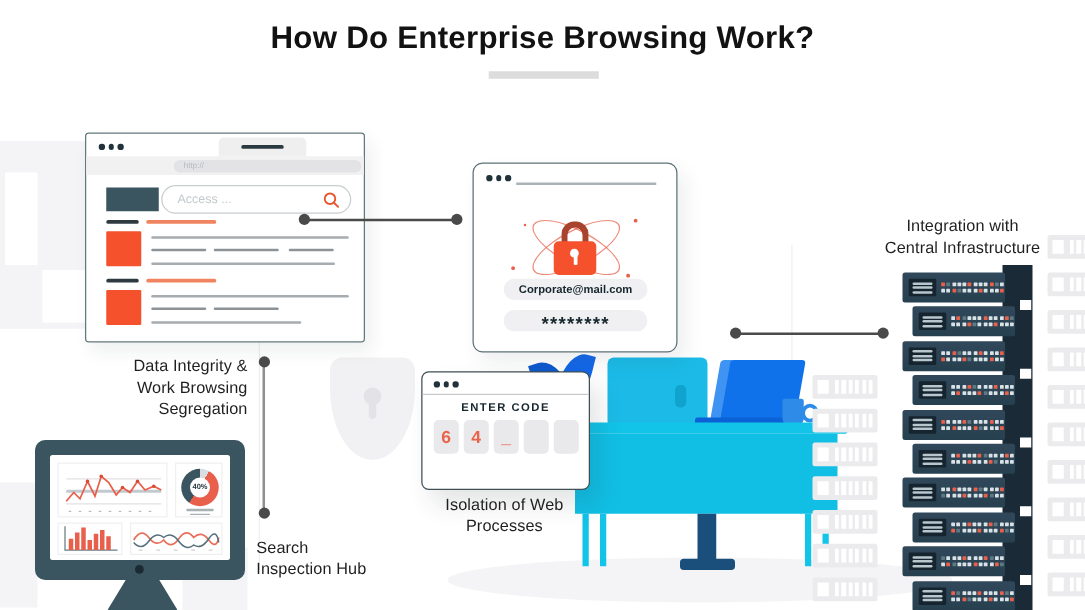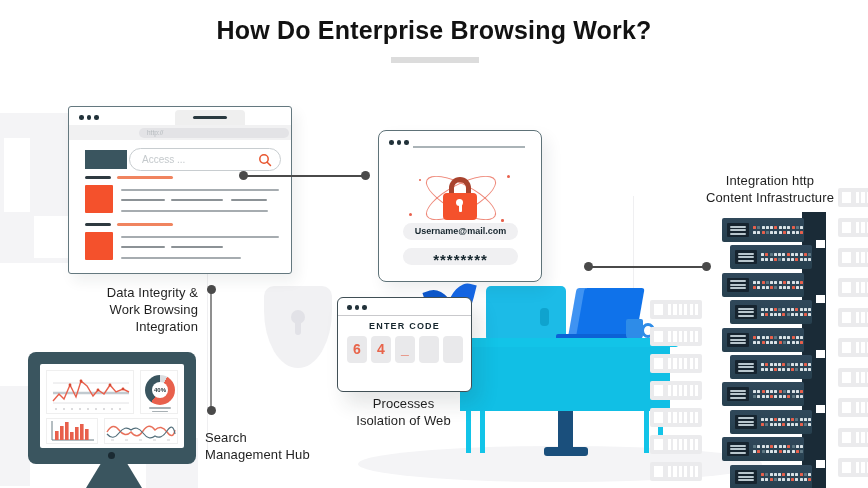--- a/index.html
+++ b/index.html
@@ -634,22 +634,22 @@
           <s style="background: rgb(217, 226, 230);"></s>
           <s style="background: rgb(232, 96, 76);"></s>
           <s style="background: rgb(217, 226, 230);"></s>
           <s style="background: rgb(217, 226, 230);"></s>
           <s style="background: rgb(217, 226, 230);"></s>
           <s style="background: rgb(232, 96, 76);"></s>
         </span>
       </div>
     </div>
   <div class="label" style="left:690px;top:172px;width:160px;text-align:center;">
-    <div>Integration http</div>
-    <div>Content Infrastructure</div>
+    <div>Integration with</div>
+    <div>Central Infrastructure</div>
   </div>
 
   <div class="monitor">
     <div class="screen">
 
       <div class="panel" style="left:6px;top:6px;width:88px;height:44px;">
         <svg width="86" height="42">
           <line x1="6" y1="12" x2="82" y2="12" stroke="#E2E2E4" stroke-width="1"></line>
           <line x1="6" y1="22" x2="82" y2="22" stroke="#C2CAD0" stroke-width="2.4"></line>
           <line x1="6" y1="32" x2="82" y2="32" stroke="#E2E2E4" stroke-width="1"></line>
@@ -766,21 +766,21 @@
     <div class="orbit" style="transform:rotate(-28deg);"></div>
     <span class="odot" style="left:30px;top:82px;width:3px;height:3px;"></span>
     <span class="odot" style="left:128px;top:44px;width:3px;height:3px;"></span>
     <span class="odot" style="left:122px;top:88px;width:2.5px;height:2.5px;"></span>
     <span class="odot" style="left:40px;top:48px;width:2px;height:2px;"></span>
     <div class="shackle"></div>
     <div class="lockbody">
         <span class="kh"></span>
         <span class="ks"></span>
       </div>
-    <div class="pill user">Username@mail.com</div>
+    <div class="pill user">Corporate@mail.com</div>
     <div class="pill pass">********</div>
   </div>
 
   <span class="conn-line" style="left:244px;top:175px;width:122px;height:1.6px;"></span>
   <span class="conn-dot" style="left:239px;top:171px;"></span>
   <span class="conn-dot" style="left:361px;top:171px;"></span>
 
   <span class="conn-line" style="left:588px;top:266px;width:119px;height:1.6px;"></span>
   <span class="conn-dot" style="left:584px;top:262px;"></span>
   <span class="conn-dot" style="left:702px;top:262px;"></span>
@@ -804,24 +804,24 @@
       <div class="codebox"></div>
       <div class="codebox"></div>
     </div>
   </div>
 
   <div class="label" style="left:565px;top:213px;">
   </div>
   <div class="label" style="left:80px;top:284px;width:118px;text-align:right;">
     <div>Data Integrity &amp;</div>
     <div>Work Browsing</div>
-    <div>Integration</div>
+    <div>Segregation</div>
   </div>
   <div class="label" style="left:205px;top:429px;">
     <div>Search</div>
-    <div>Management Hub</div>
+    <div>Inspection Hub</div>
   </div>
   <div class="label" style="left:337px;top:395px;width:133px;text-align:center;">
+    <div>Isolation of Web</div>
     <div>Processes</div>
-    <div>Isolation of Web</div>
   </div>
 
 </div>
 
 </body></html>

